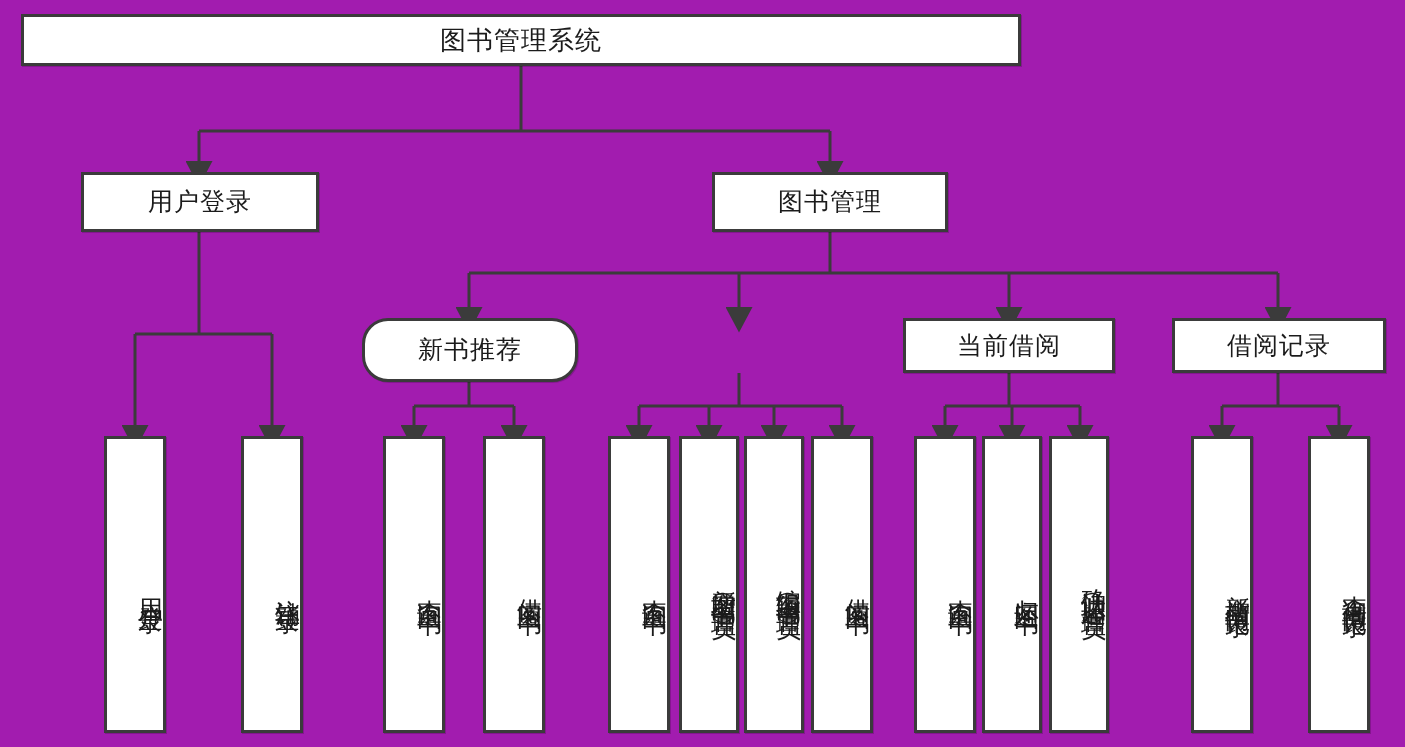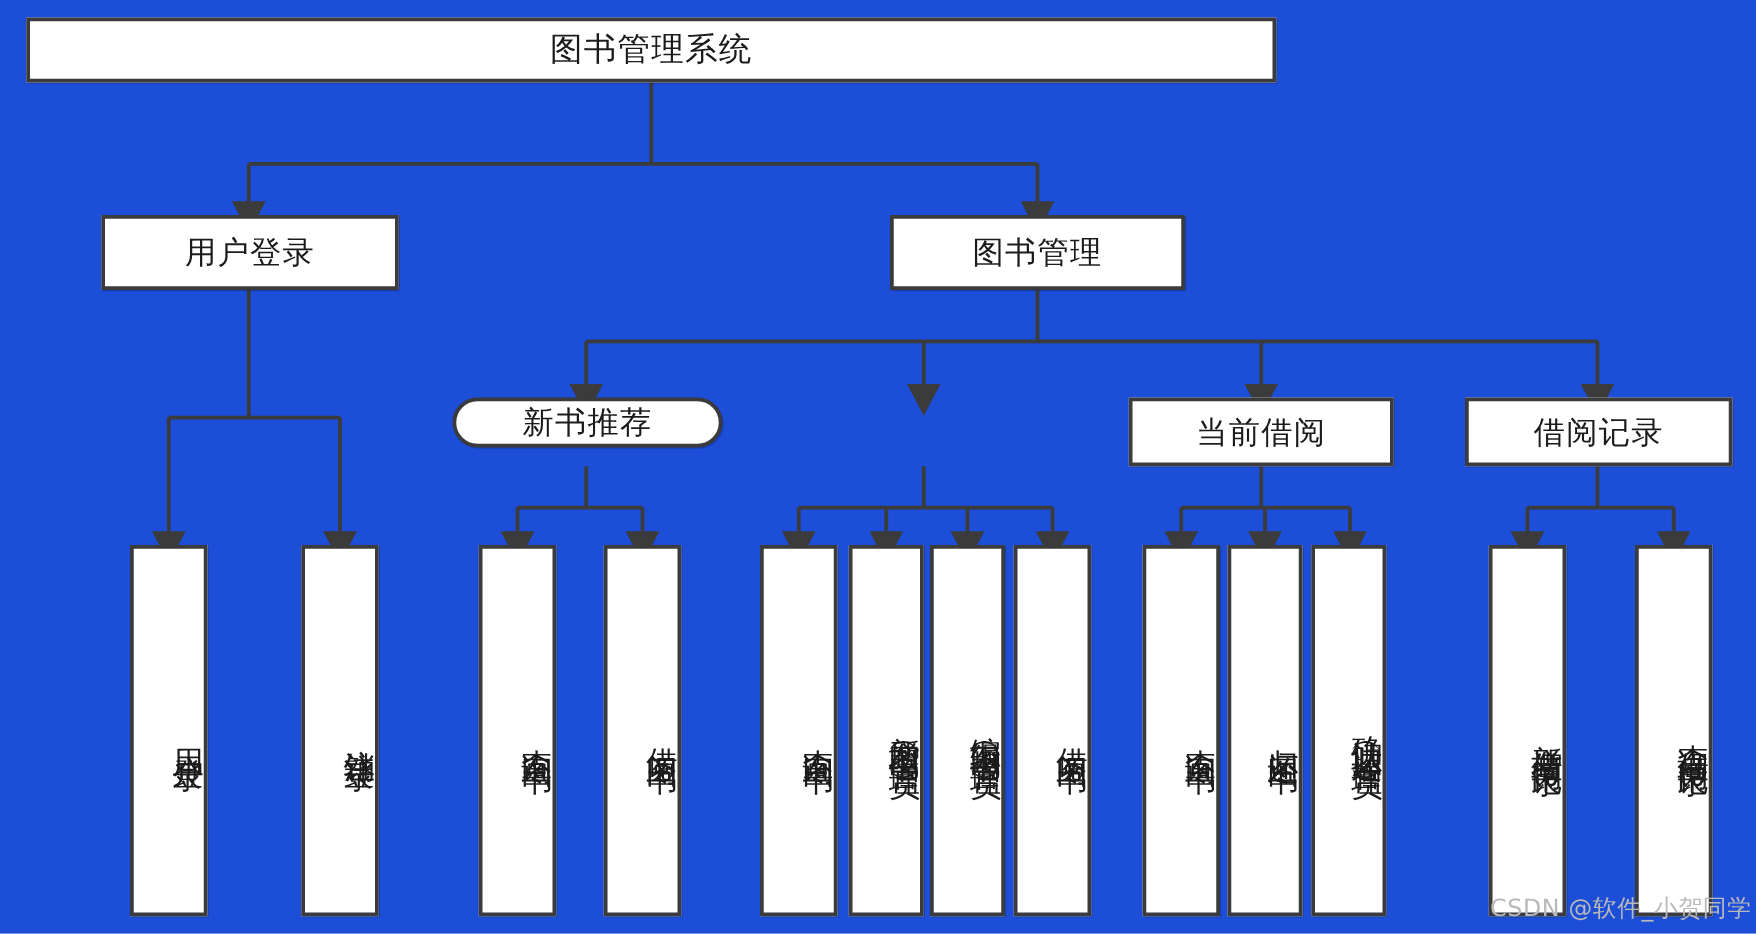--- a/index.html
+++ b/index.html
@@ -4,21 +4,21 @@
 <style>
   html, body {
     margin: 0;
     padding: 0;
     background: #ffffff;
   }
   #canvas {
     position: relative;
     width: 1405px;
     height: 747px;
-    background: #1d4ed8;
+    background: #a21caf;
     font-family: "DejaVu Sans", "Liberation Sans", sans-serif;
     overflow: hidden;
   }
   #connectors {
     position: absolute;
     left: 0;
     top: 0;
     width: 1405px;
     height: 747px;
     pointer-events: none;
@@ -129,21 +129,21 @@
   </div>
 
   <div class="node h" style="left:81px; top:172px; width:238px; height:60px;">
     <span>用户登录</span>
   </div>
 
   <div class="node h" style="left:712px; top:172px; width:236px; height:60px;">
     <span>图书管理</span>
   </div>
 
-  <div class="node h" style="left:362px; top:318px; width:216px; height:40px;border-radius:26px;">
+  <div class="node h" style="left:362px; top:318px; width:216px; height:64px;border-radius:26px;">
     <span>新书推荐</span>
   </div>
 
 
   <div class="node h" style="left:1172px; top:318px; width:214px; height:55px;">
     <span>借阅记录</span>
   </div>
 
   <div class="node h" style="left:903px; top:318px; width:212px; height:55px;">
     <span>当前借阅</span>
@@ -186,15 +186,14 @@
     <span class="vlabel">确认归还（管理员）</span>
   </div>
 
   <div class="node v" style="left:1191px; top:436px; width:62px; height:297px;">
     <span class="vlabel">新增借阅记录</span>
   </div>
   <div class="node v" style="left:1308px; top:436px; width:62px; height:297px;">
     <span class="vlabel">查询借阅记录</span>
   </div>
 
-  <div class="watermark">CSDN @软件_小贺同学</div>
 
 </div>
 
 </body></html>

